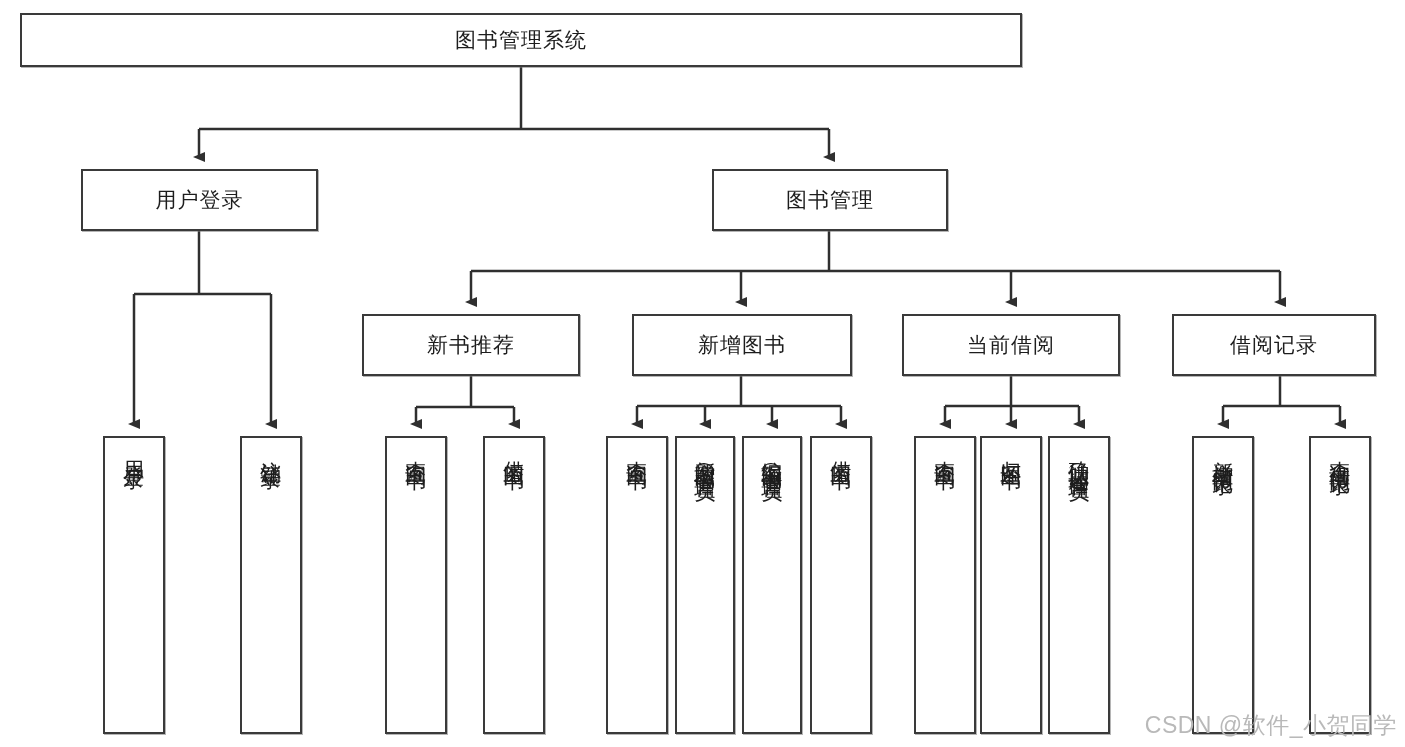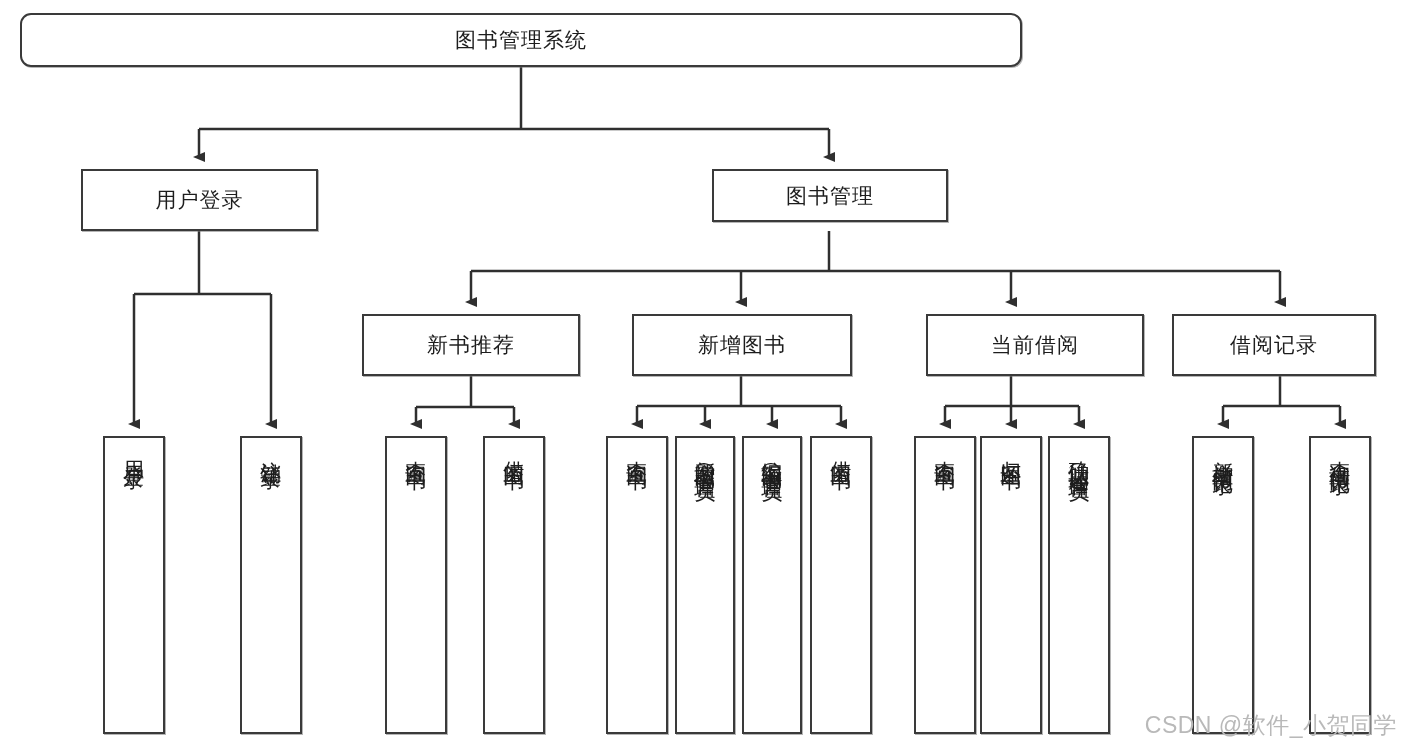--- a/index.html
+++ b/index.html
@@ -116,38 +116,38 @@
       <path d="M1011,406 L1011,424" marker-end="url(#arrow)"></path>
       <path d="M1079,406 L1079,424" marker-end="url(#arrow)"></path>
 
       <path d="M1280,376 L1280,406"></path>
       <path d="M1223,406 L1340,406"></path>
       <path d="M1223,406 L1223,424" marker-end="url(#arrow)"></path>
       <path d="M1340,406 L1340,424" marker-end="url(#arrow)"></path>
     </g>
   </svg>
 
-  <div class="node node-root" style="left:20px; top:13px; width:1002px; height:54px;border-radius:11px;">
+  <div class="node node-root" style="left:20px; top:13px; width:1002px; height:54px;">
     <span>图书管理系统</span>
   </div>
 
   <div class="node node-h" style="left:81px; top:169px; width:237px; height:62px;">
     <span>用户登录</span>
   </div>
-  <div class="node node-h" style="left:712px; top:169px; width:236px; height:53px;">
+  <div class="node node-h" style="left:712px; top:169px; width:236px; height:62px;">
     <span>图书管理</span>
   </div>
 
   <div class="node node-h" style="left:362px; top:314px; width:218px; height:62px;">
     <span>新书推荐</span>
   </div>
   <div class="node node-h" style="left:632px; top:314px; width:220px; height:62px;">
     <span>新增图书</span>
   </div>
-  <div class="node node-h" style="left:926px; top:314px; width:218px; height:62px;text-align:right;">
+  <div class="node node-h" style="left:902px; top:314px; width:218px; height:62px;text-align:right;">
     <span>当前借阅</span>
   </div>
   <div class="node node-h" style="left:1172px; top:314px; width:204px; height:62px;">
     <span>借阅记录</span>
   </div>
 
   <div class="node node-v" style="left:103px; top:436px; width:62px; height:298px;">
     <span class="vtext">用户登录</span>
   </div>
   <div class="node node-v" style="left:240px; top:436px; width:62px; height:298px;">

